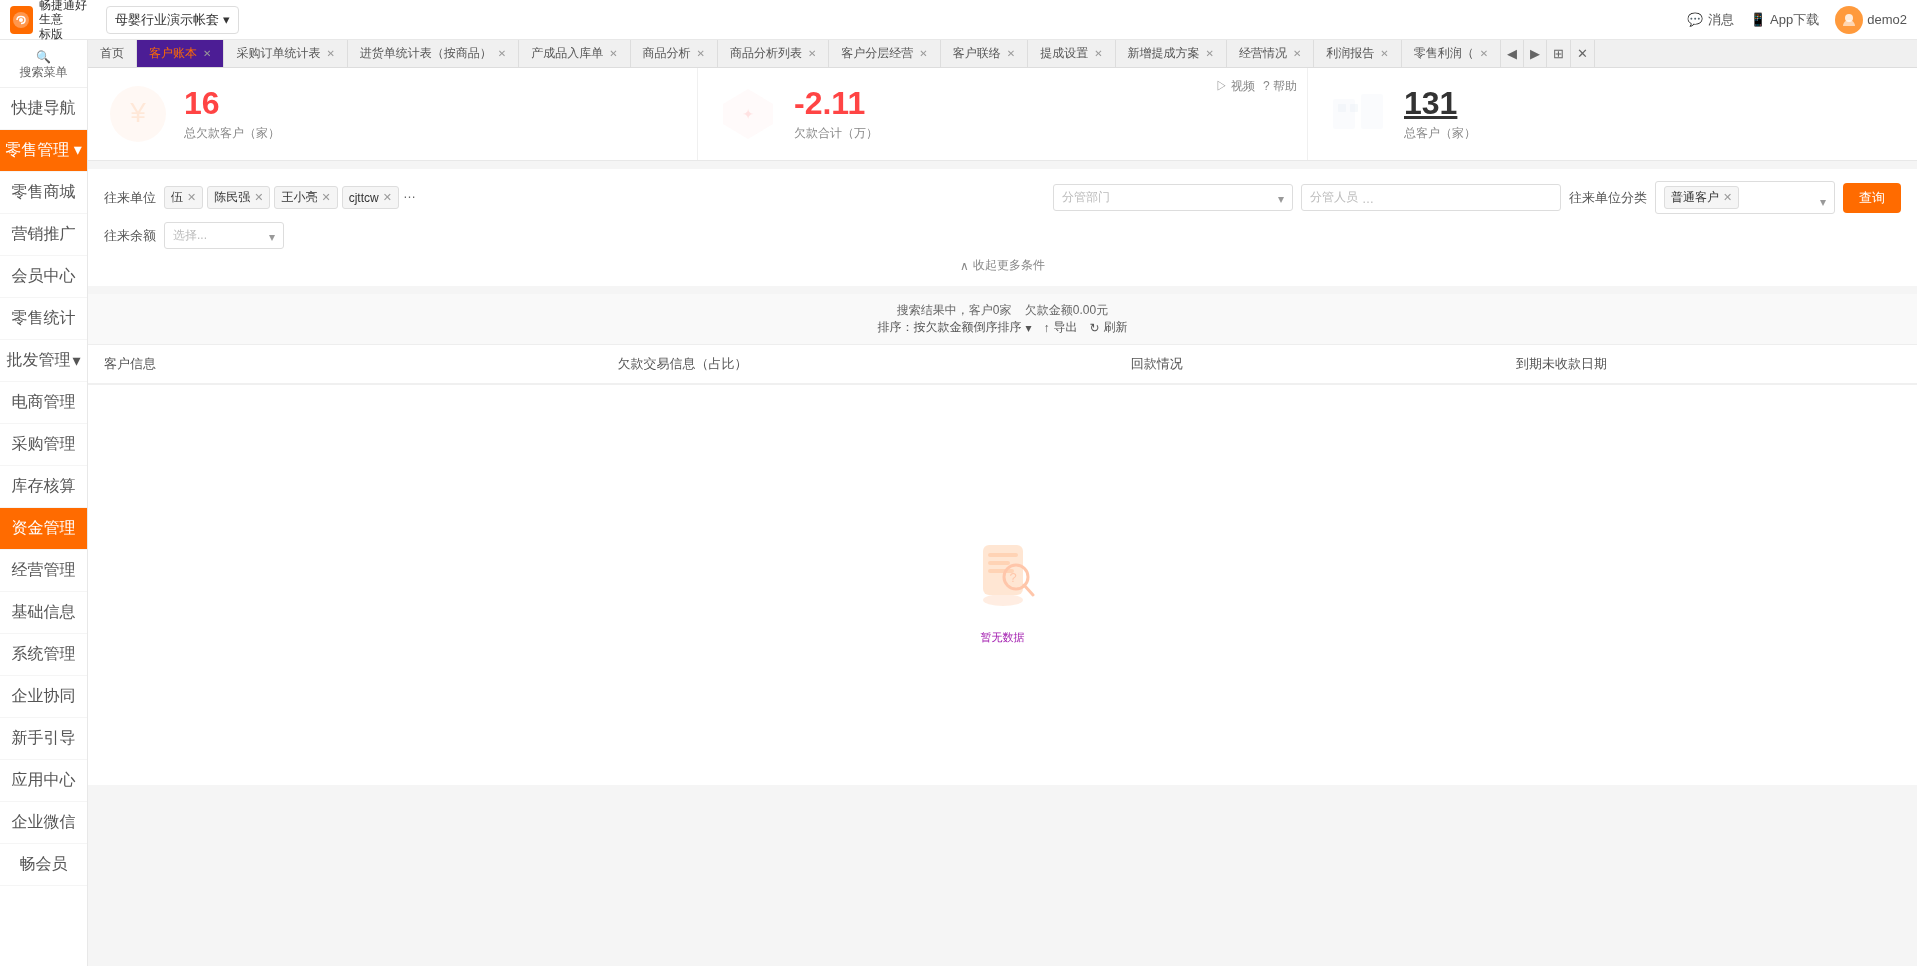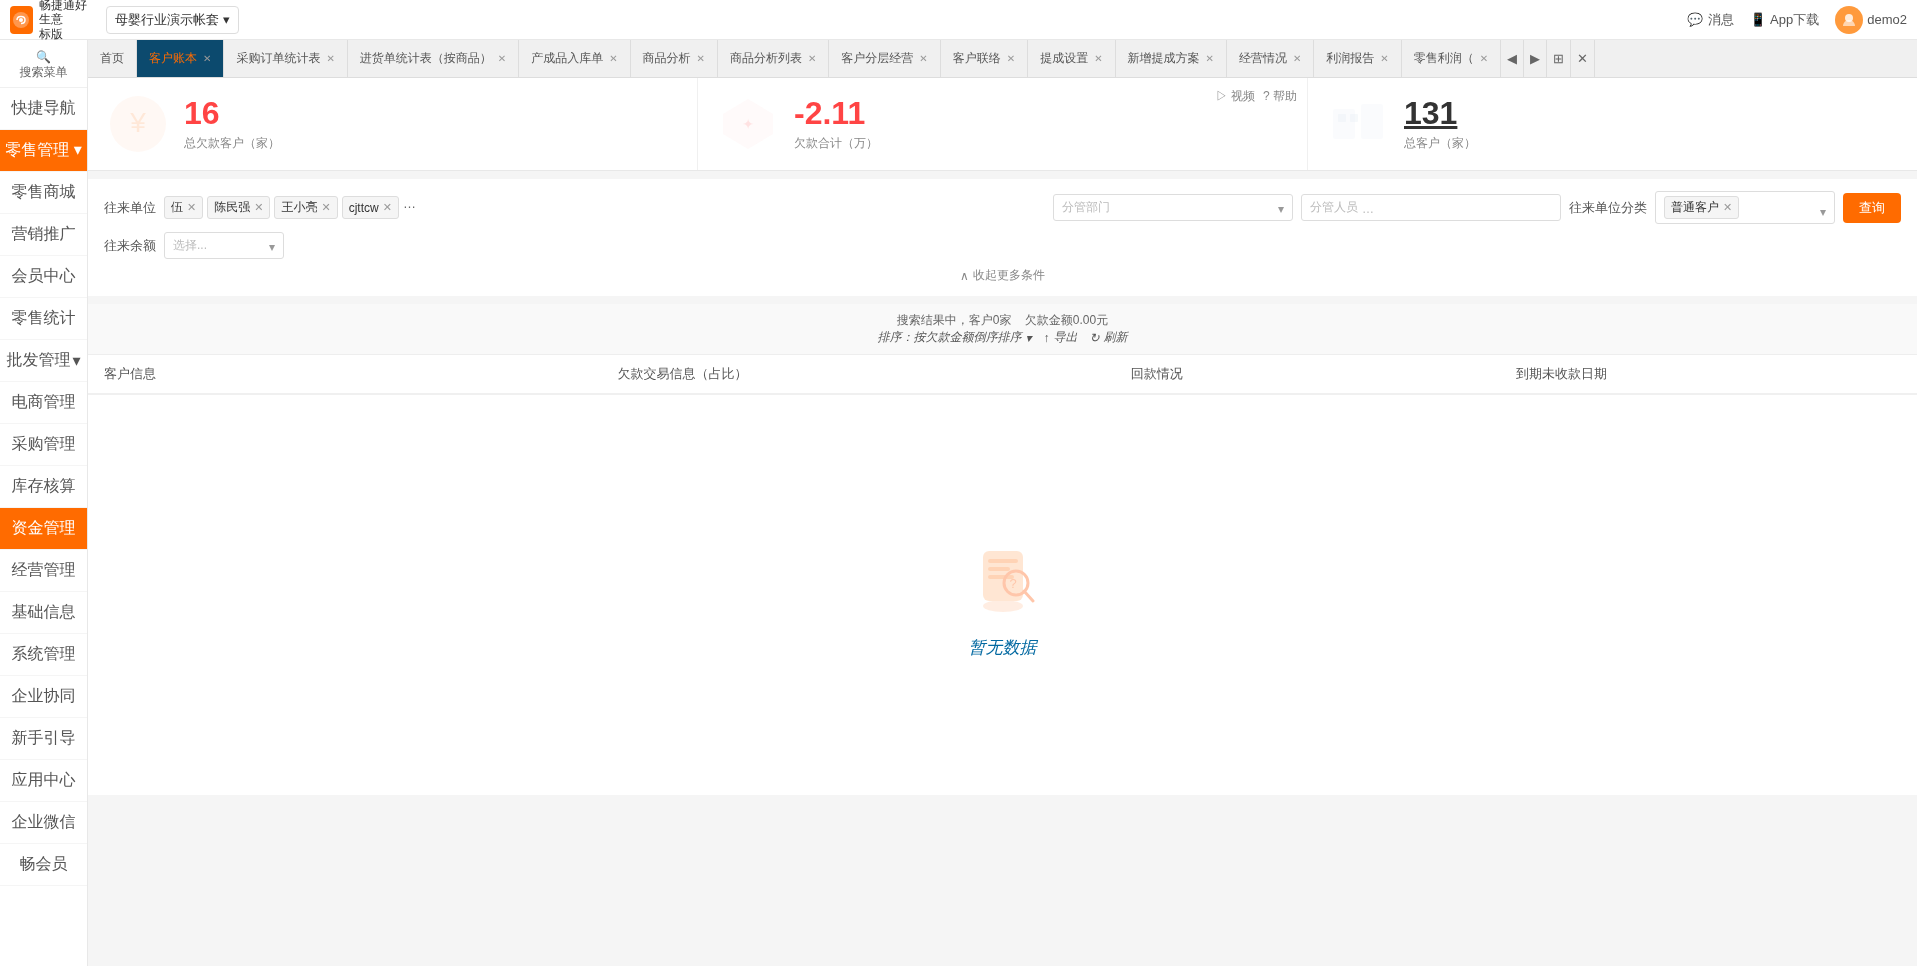--- a/index.html
+++ b/index.html
@@ -130,39 +130,39 @@
       display: flex;
       flex-direction: column;
       overflow: hidden;
     }
 
     
     .tab-bar {
       background: #f0f0f0;
       display: flex;
       align-items: flex-end;
-      height: 38px;
+      height: 28px;
       border-bottom: 1px solid #ddd;
       flex-shrink: 0;
       overflow: hidden;
     }
     .tab-item {
       display: flex;
       align-items: center;
       height: 100%;
       padding: 0 12px;
       font-size: 12px;
       color: #555;
       border-right: 1px solid #ddd;
       cursor: pointer;
       white-space: nowrap;
       background: #f0f0f0;
     }
     .tab-item.active {
-      background: #0c4a6e;
+      background: #4c1d95;
       color: #ff6b00;
       font-weight: 500;
     }
     .tab-item .tab-close {
       margin-left: 6px;
       color: #999;
       font-size: 10px;
     }
     .tab-nav-btn {
       padding: 0 6px;
@@ -327,21 +327,20 @@
       background: #f9f9f9;
       border-bottom: 1px solid #eee;
       font-size: 12px;
       color: #666;
       flex-direction: column;
     }
     .results-right {
       display: flex;
       align-items: center;
       gap: 12px;
-      font-style: italic;
     }
     .results-sort {
       display: flex;
       align-items: center;
       gap: 4px;
       cursor: pointer;
       color: #555;
     }
     .results-export {
       display: flex;
@@ -374,23 +373,22 @@
     }
     .table-body {
       min-height: 400px;
       display: flex;
       align-items: center;
       justify-content: center;
       flex-direction: column;
       padding: 60px 0;
     }
     .empty-text {
-      font-size: 17px;
-      color: #0369a1;
-      font-style: italic;
+      font-size: 11px;
+      color: #a21caf;
     }
 
     
     ::-webkit-scrollbar { width: 6px; height: 6px; }
     ::-webkit-scrollbar-track { background: #f1f1f1; }
     ::-webkit-scrollbar-thumb { background: #ccc; border-radius: 3px; }
   </style>
 </head>
 <body>
 

